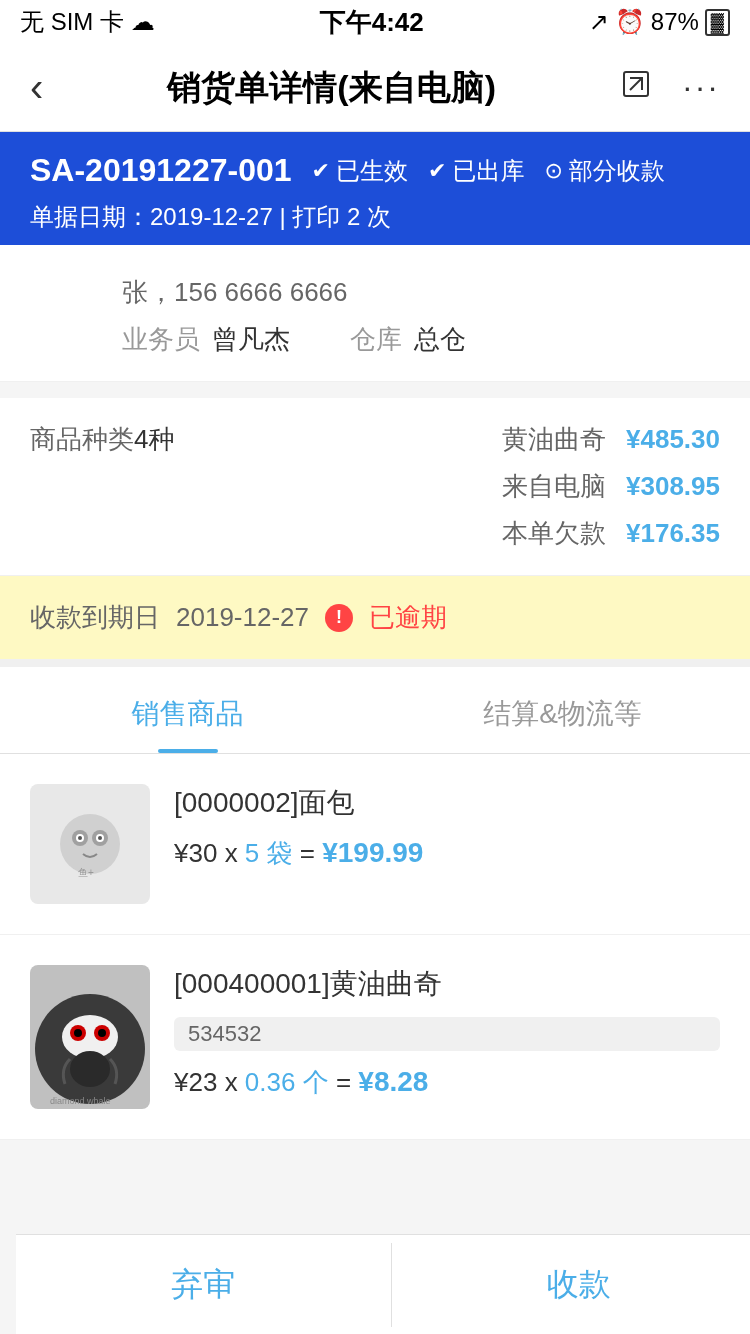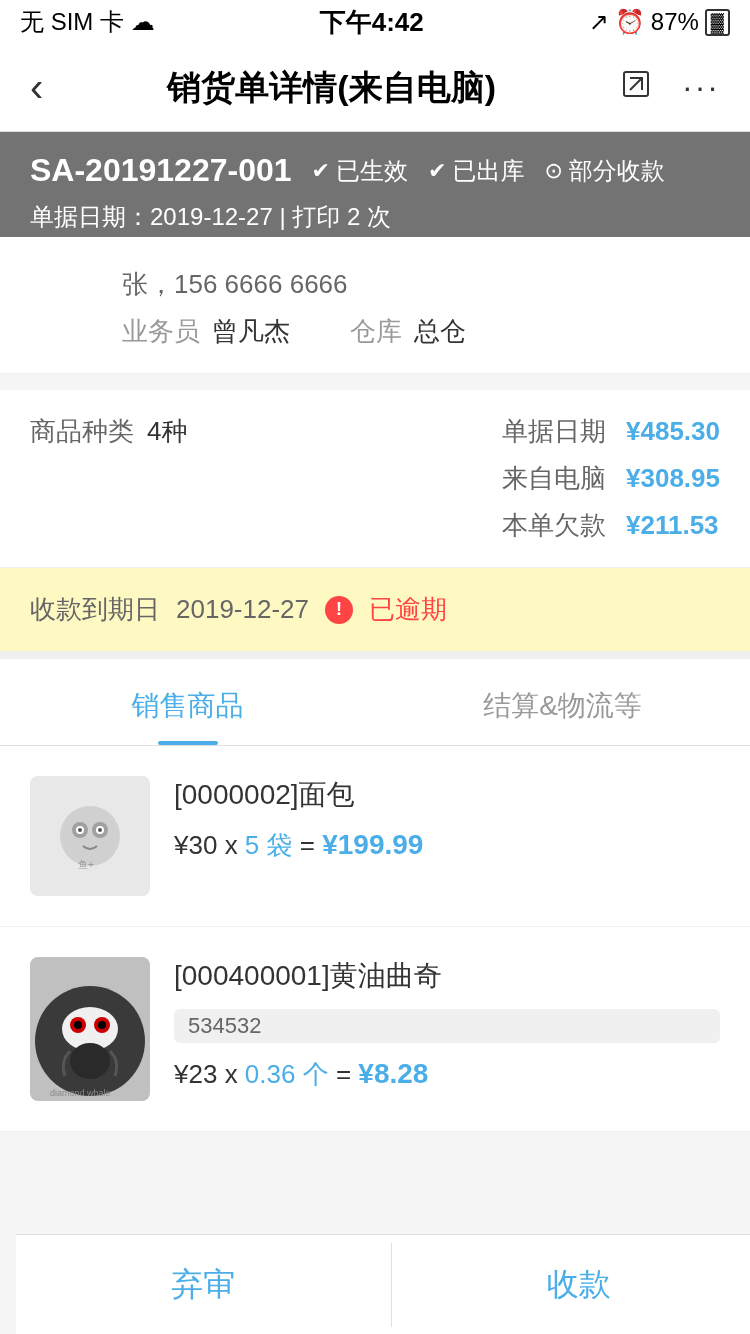--- a/index.html
+++ b/index.html
@@ -42,22 +42,22 @@
       font-size: 34px;
       font-weight: 600;
       color: #000;
     }
     .nav-icons { display: flex; align-items: center; gap: 30px; }
     .nav-icon { font-size: 36px; color: #333; }
     .nav-back { font-size: 40px; color: #333; }
 
     
     .order-banner {
-      background: #737373;
-      padding: 20px 30px 4px;
+      background: #1d4ed8;
+      padding: 20px 30px 12px;
     }
     .banner-row1 {
       display: flex;
       align-items: center;
       gap: 20px;
       margin-bottom: 12px;
     }
     .order-id {
       font-size: 32px;
       font-weight: 700;
@@ -127,21 +127,21 @@
       background: #fff;
       padding: 24px 30px;
       border-bottom: 1px solid #f0f0f0;
       display: flex;
       justify-content: space-between;
       align-items: flex-start;
       margin-top: 16px;
     }
     .stats-left {
       display: flex;
-      gap: 13px;
+      gap: 0;
       font-size: 26px;
       color: #333;
       align-items: flex-end;
     }
     .stats-label { color: #666; }
     .stats-value { color: #333; font-weight: 500; }
     .stats-right {
       display: flex;
       flex-direction: column;
       gap: 12px;
@@ -369,30 +369,30 @@
   </div>
 </div>
 
 <div class="stats-section">
   <div class="stats-left">
     <span class="stats-label">商品种类</span>
     <span class="stats-value">4种</span>
   </div>
   <div class="stats-right">
     <div class="stat-row">
-      <span class="stat-row-label">单据日期</span>
+      <span class="stat-row-label">黄油曲奇</span>
       <span class="stat-row-value">¥485.30</span>
     </div>
     <div class="stat-row">
       <span class="stat-row-label">来自电脑</span>
       <span class="stat-row-value">¥308.95</span>
     </div>
     <div class="stat-row">
       <span class="stat-row-label">本单欠款</span>
-      <span class="stat-row-value">¥211.53</span>
+      <span class="stat-row-value">¥176.35</span>
     </div>
   </div>
 </div>
 
 <div class="due-section">
   <span>收款到期日</span>
   <span>2019-12-27</span>
   <div class="overdue-badge">!</div>
   <span class="overdue-text">已逾期</span>
 </div>

